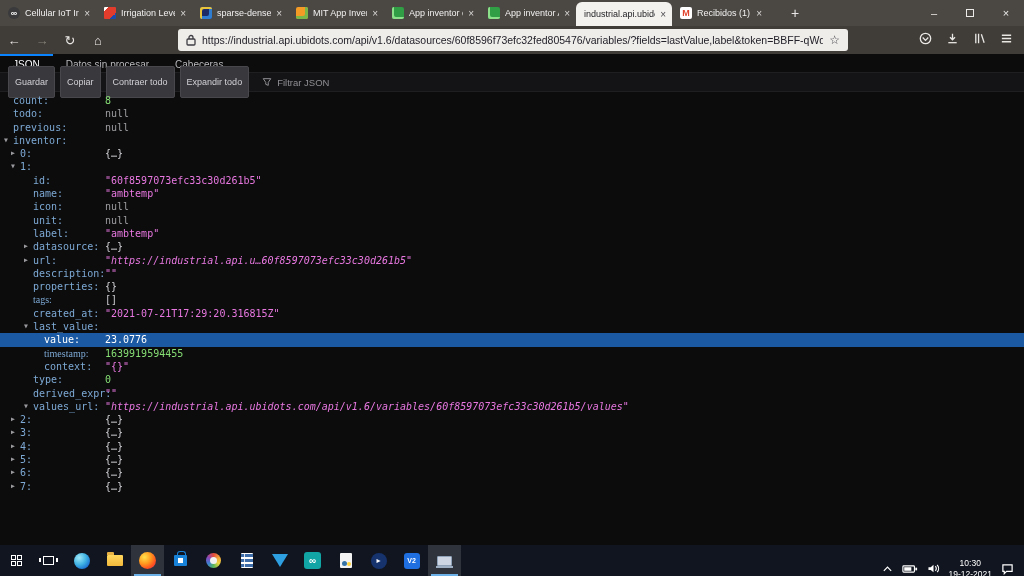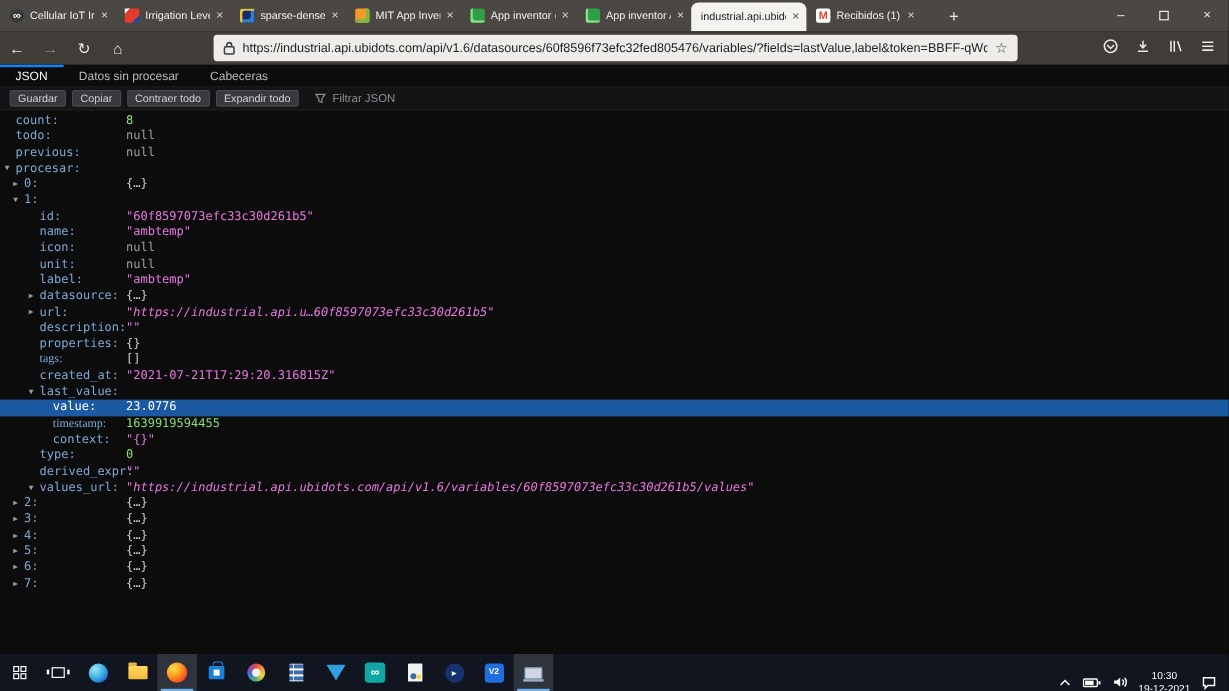--- a/index.html
+++ b/index.html
@@ -46,21 +46,21 @@
   svg.lineic { stroke:#e9e7e4; fill:none; stroke-width:1.4; }
 
   
   #content { position:absolute; top:54px; left:0; width:1024px; height:491px; background:#0c0c0d; }
   #vtabs { display:flex; height:19px; border-bottom:1px solid #1f1f22; }
   .vtab { padding:3px 13px 0 13px; font-size:10px; color:#b9b9bd; border-top:2px solid transparent;text-align:center; }
   .vtab.active { color:#fbfbfe; border-top:2px solid #0a84ff; }
   #vtoolbar { height:19px; display:flex; align-items:center; gap:5px; padding-left:8px;
     background:#141416; border-bottom:1px solid #1f1f22; }
   .vbtn { background:#38383d; border:1px solid #47474c; border-radius:2px; color:#d2d2d6;
-    font-size:9px; padding:1px 6px; height:14px; line-height:11px; }
+    font-size:9px; padding:1px 6px; height:32px; line-height:11px; }
   #vfilter { display:flex; align-items:center; gap:5px; margin-left:8px; color:#8f8f94; font-size:9.5px; }
   #vfilter svg { stroke:#8f8f94; fill:none; stroke-width:1.2; }
 
   
   #tree { position:relative; padding-top:2px; font-family:"DejaVu Sans Mono", monospace; font-size:10px; }
   .trow { position:relative; height:13.3px; line-height:13.3px; white-space:nowrap; width:1024px; }
   .trow .arrow { position:absolute; top:0; font-size:6.5px; color:#9a9a9e; }
   .trow .jkey { position:absolute; top:0; color:#7da9d4; }
   .trow .jval { position:absolute; top:0; left:105px; }
   .jval.num { color:#86de74; }
@@ -252,21 +252,21 @@
         <div class="trow">
           <span class="jkey" style="left: 13px;">todo:</span>
           <span class="jval nul">null</span>
         </div>
         <div class="trow">
           <span class="jkey" style="left: 13px;">previous:</span>
           <span class="jval nul">null</span>
         </div>
         <div class="trow">
           <span class="arrow" style="left: 4px;">▼</span>
-          <span class="jkey" style="left: 13px;">procesar:</span>
+          <span class="jkey" style="left: 13px;">inventor:</span>
         </div>
         <div class="trow">
           <span class="arrow" style="left: 11px;">▶</span>
           <span class="jkey" style="left: 20px;">0:</span>
           <span class="jval col">{…}</span>
         </div>
         <div class="trow">
           <span class="arrow" style="left: 11px;">▼</span>
           <span class="jkey" style="left: 20px;">1:</span>
         </div>

